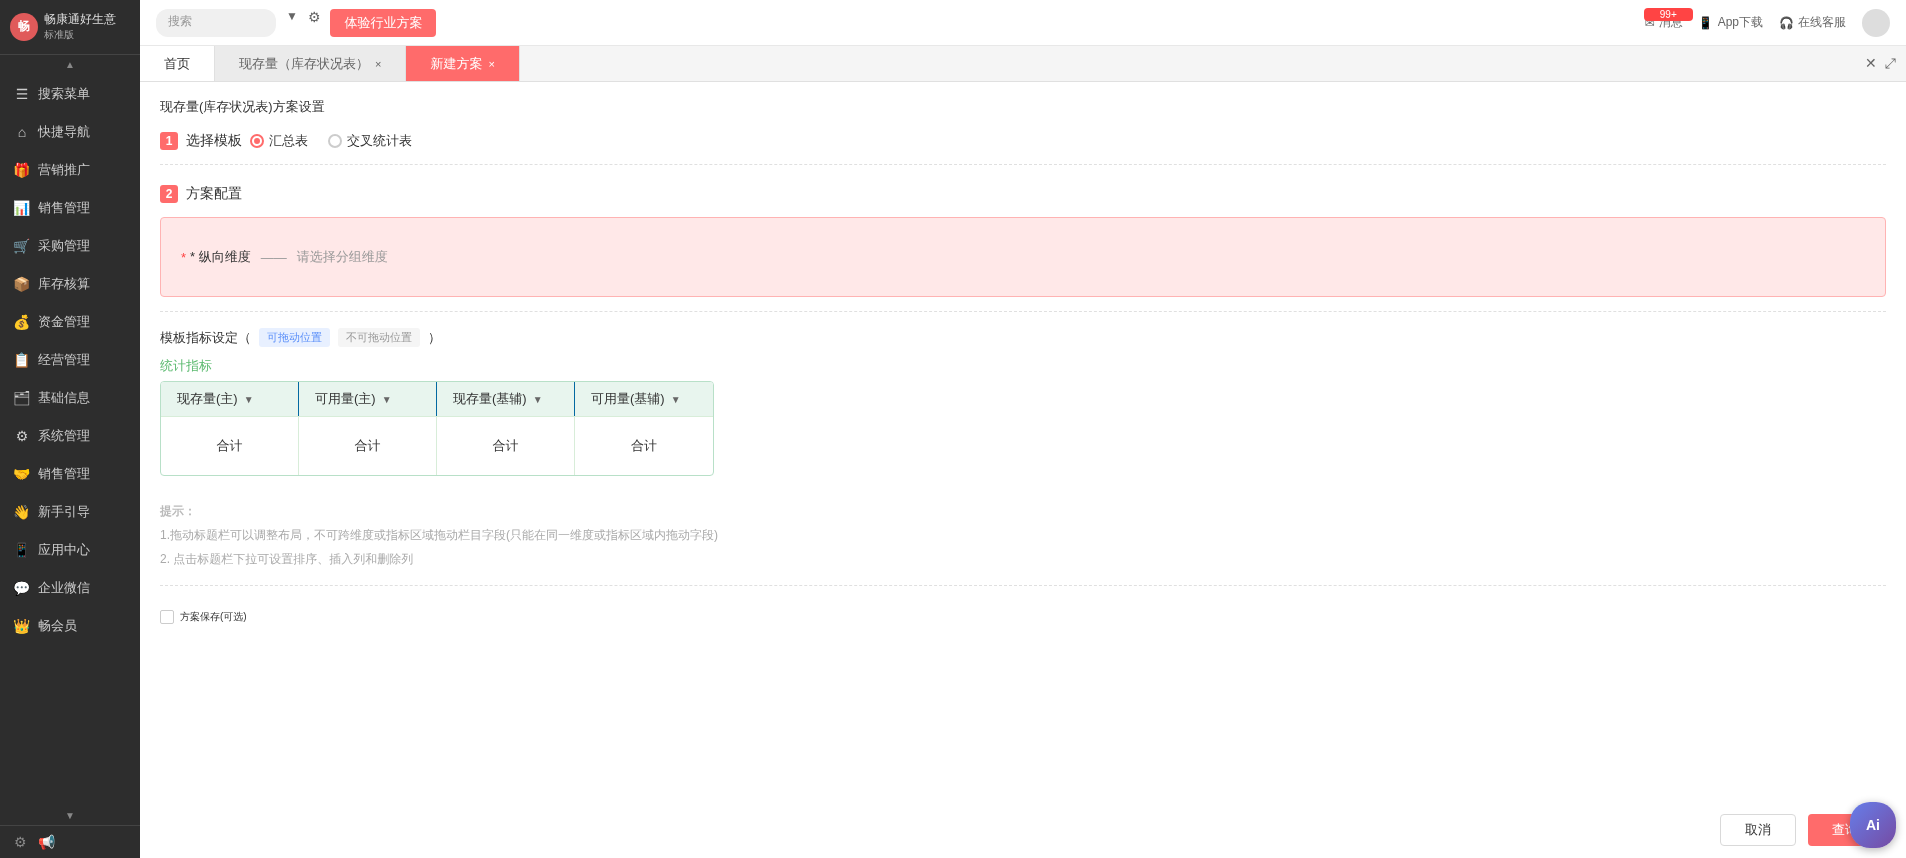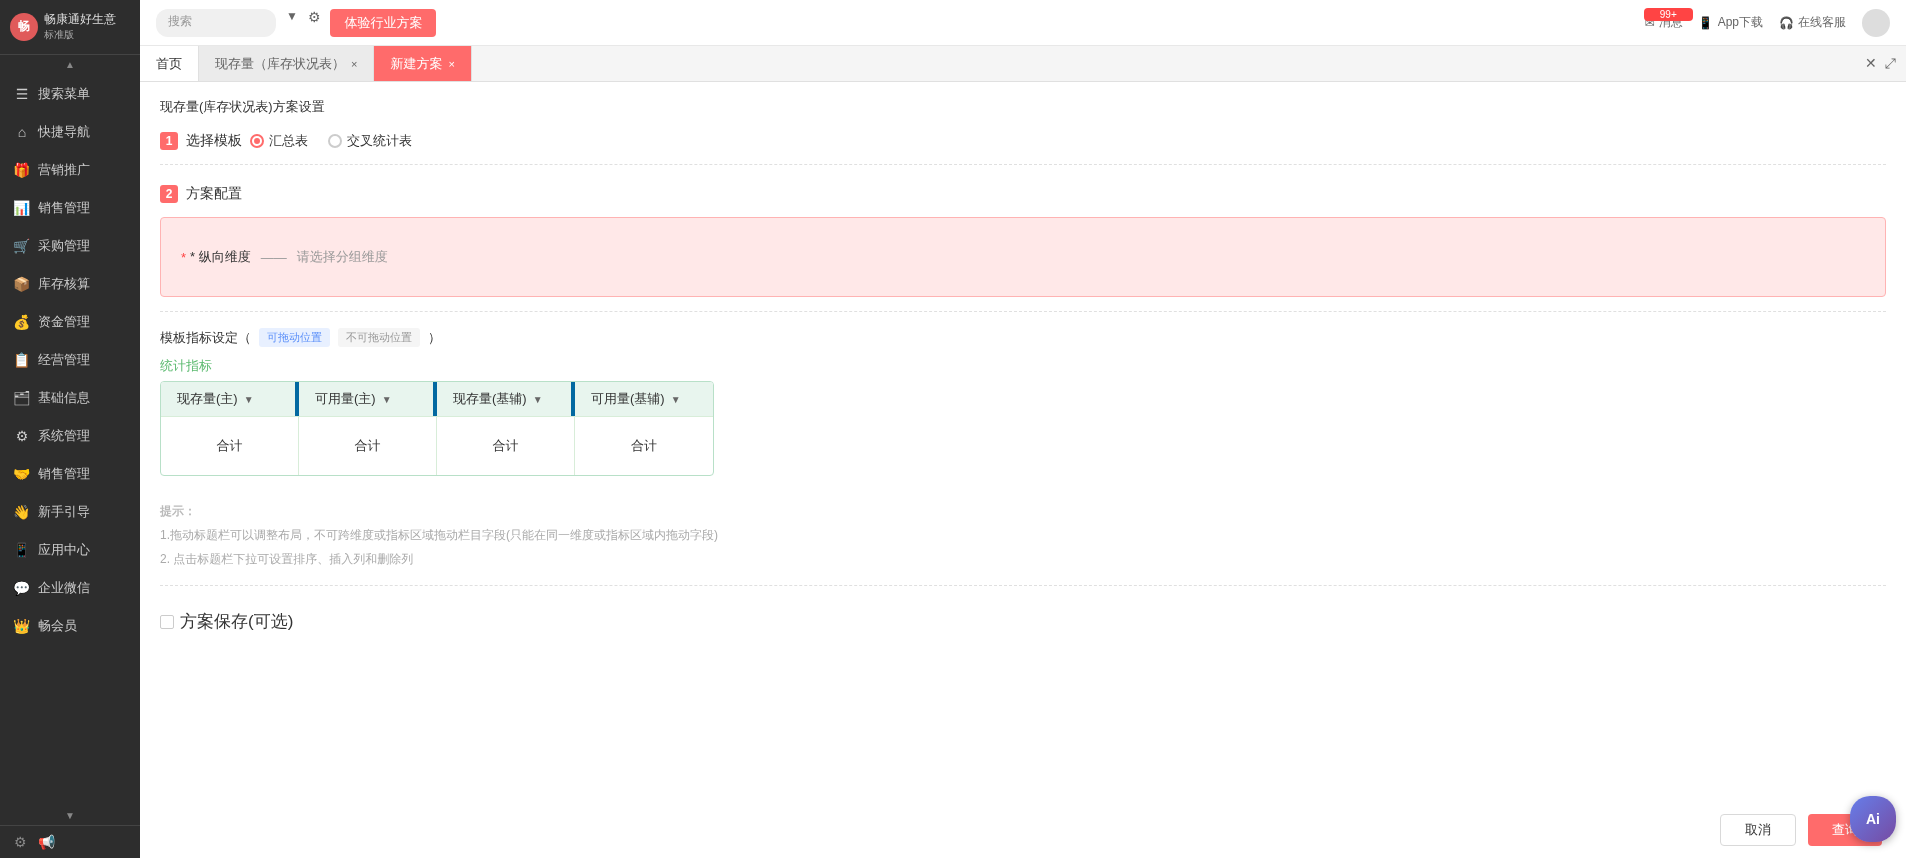--- a/index.html
+++ b/index.html
@@ -101,21 +101,21 @@
     
     .tabs-bar {
       background: #f5f5f5;
       display: flex; align-items: center;
       border-bottom: 1px solid #e0e0e0;
       flex-shrink: 0;
       height: 36px;
     }
     .tab {
       display: flex; align-items: center; gap: 6px;
-      padding: 0 16px;
+      padding: 0 24px;
       height: 100%;
       font-size: 13px;
       cursor: pointer;
       border-right: 1px solid #e0e0e0;
       color: #666;
       background: #ebebeb;
       justify-content: flex-end;
     }
     .tab.active {
       background: #ff6b6b;
@@ -228,21 +228,21 @@
       overflow: hidden;
       display: inline-block;
       min-width: 550px;
     }
     .stat-table-header {
       display: flex;
       background: #e8f5ee;
     }
     .stat-col {
       padding: 8px 16px;
-      border-right: 4px solid #0369a1;
+      border-right: 1px solid #0369a1;
       display: flex; align-items: center; gap: 6px;
       min-width: 138px;
       font-size: 13px;
       color: #333;
     }
     .stat-col:last-child { border-right: none; }
     .stat-col-chevron { color: #666; font-size: 10px; }
     .stat-table-row {
       display: flex;
       border-top: 1px solid #d8edd9;
@@ -261,23 +261,23 @@
     .tips {
       margin-top: 20px;
       color: #aaa;
       font-size: 12px;
       line-height: 2;
     }
     .tips-title { font-weight: bold; color: #bbb; }
 
     
     .save-option {
-      display: flex; align-items: center; gap: 6px;
+      display: flex; gap: 6px;
       margin-top: 24px;
-      font-size: 17px; color: #333;
+      font-size: 10px; color: #333;
     }
     .save-checkbox {
       width: 14px; height: 14px;
       border: 1px solid #ccc;
       border-radius: 2px;
       cursor: pointer;
     }
 
     
     .footer-bar {
@@ -302,21 +302,21 @@
       border-radius: 4px;
       padding: 6px 24px;
       font-size: 13px;
       cursor: pointer;
       color: white;
     }
 
     
     .ai-fab {
       position: fixed;
-      bottom: 16px; right: 10px;
+      bottom: 10px; right: 10px;
       background: linear-gradient(135deg, #667eea, #764ba2);
       color: white;
       border-radius: 20px;
       padding: 15px 16px;
       font-size: 14px;
       font-weight: bold;
       cursor: pointer;
       box-shadow: 0 2px 8px rgba(0,0,0,0.3);
     }
   </style>

